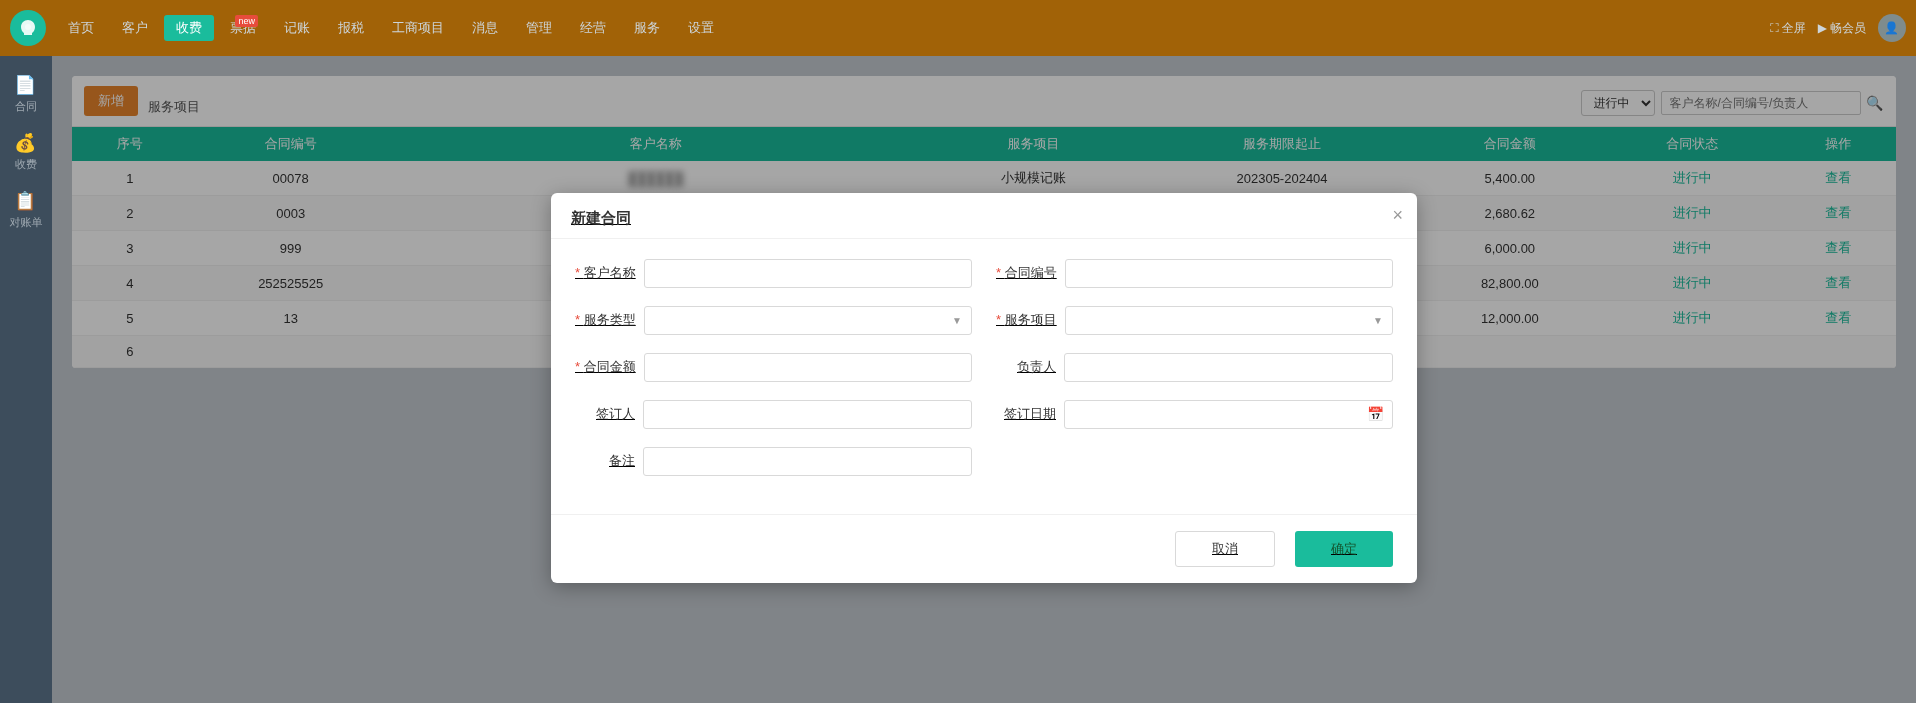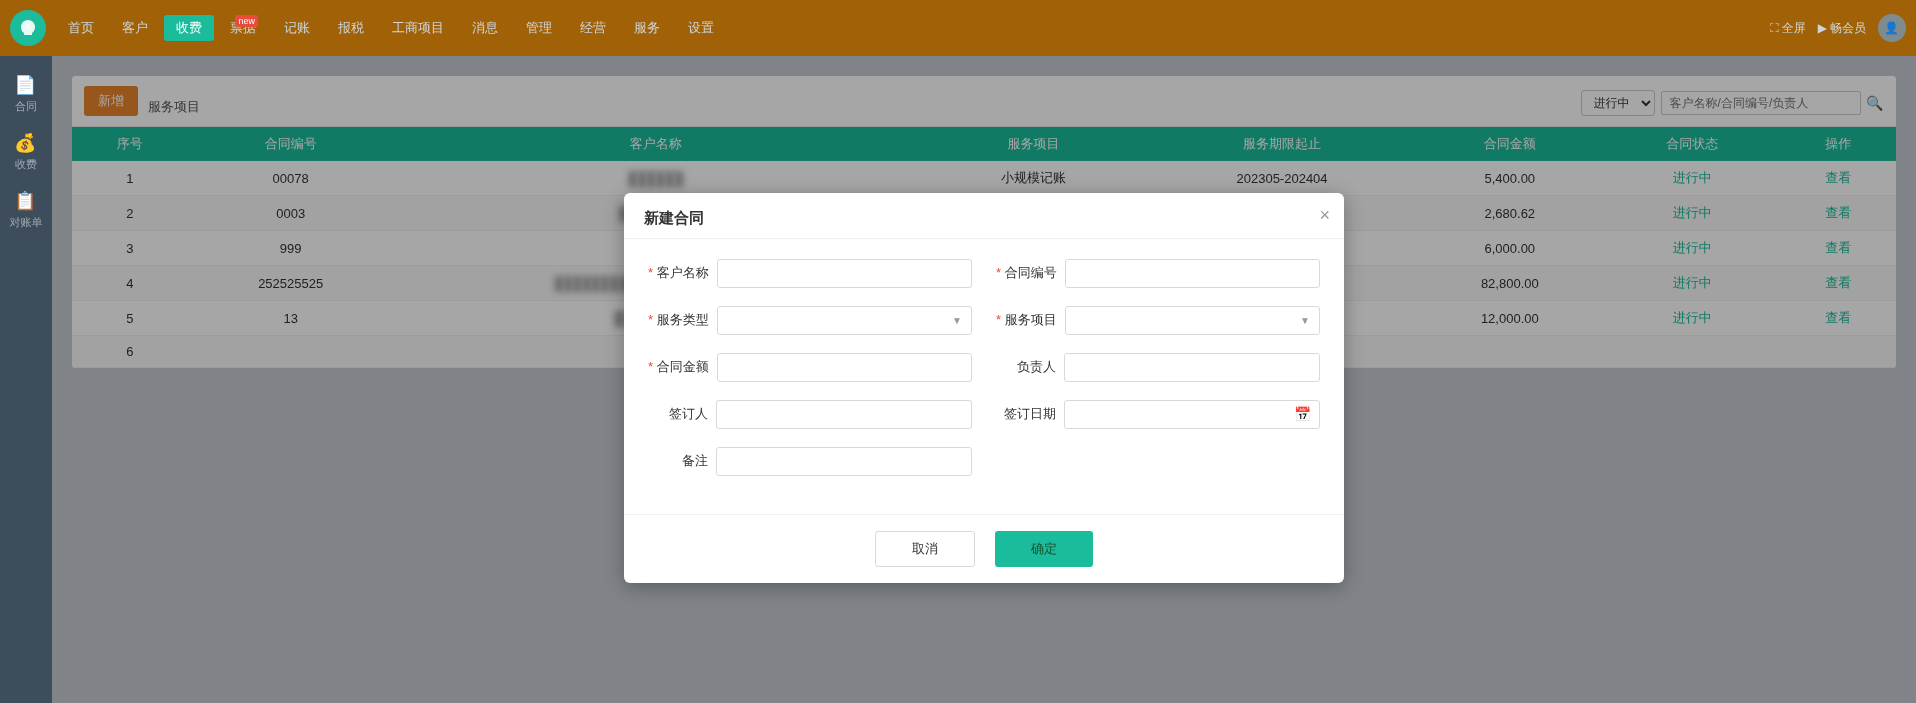--- a/index.html
+++ b/index.html
@@ -110,23 +110,24 @@
     .action-link { color: #1abc9c; cursor: pointer; }
 
     
     .modal-overlay {
       position: absolute; top: 0; left: 0; right: 0; bottom: 0;
       background: rgba(0,0,0,0.35);
       display: flex; align-items: center; justify-content: center;
       z-index: 100;
     }
     .modal {
-      background: white; border-radius: 6px; width: 720px;
+      background: white; border-radius: 6px; width: 866px;
       padding: 0; box-shadow: 0 4px 20px rgba(0,0,0,0.3);
       position: relative;
+      text-decoration: underline;
     }
     .modal-header {
       padding: 16px 20px 10px; border-bottom: 1px solid #f0f0f0; font-size: 15px; font-weight: bold; color: #333;
     }
     .modal-close {
       position: absolute; top: 12px; right: 14px; cursor: pointer; color: #999; font-size: 18px; background: none; border: none;
     }
     .modal-body { padding: 20px 24px; }
     .form-row { display: flex; gap: 24px; margin-bottom: 18px; }
     .form-field { flex: 1; display: flex; align-items: center; gap: 8px; }
@@ -137,21 +138,21 @@
     }
     .form-field .select-wrap { flex: 1; position: relative; }
     .form-field .select-wrap select {
       width: 100%; border: 1px solid #d9d9d9; border-radius: 3px; padding: 6px 10px; font-size: 13px; color: #333;
       appearance: none; background: white; cursor: pointer; outline: none;
     }
     .form-field .select-wrap::after { content: "▼"; position: absolute; right: 10px; top: 50%; transform: translateY(-50%); color: #999; font-size: 10px; pointer-events: none; }
     .form-field .date-wrap { flex: 1; position: relative; }
     .form-field .date-wrap input { width: 100%; padding-right: 30px; }
     .form-field .date-icon { position: absolute; right: 8px; top: 50%; transform: translateY(-50%); color: #aaa; font-size: 14px; cursor: pointer; }
-    .modal-footer { padding: 16px 24px; display: flex; justify-content: center; gap: 20px; border-top: 1px solid #f0f0f0; }
+    .modal-footer { padding: 16px 24px; display: flex; justify-content: flex-end; gap: 20px; border-top: 1px solid #f0f0f0; }
     .btn-cancel { padding: 8px 36px; border: 1px solid #d9d9d9; border-radius: 3px; background: white; cursor: pointer; font-size: 13px; color: #333; }
     .btn-confirm { padding: 8px 36px; border: none; border-radius: 3px; background: #1abc9c; cursor: pointer; font-size: 13px; color: #14532d; }
   </style>
 </head>
 <body>
 
 <div class="top-nav">
   <div class="logo">
     <svg width="20" height="20" viewBox="0 0 20 20">
         <path d="M10 2C6 2 3 5 3 9c0 2.5 1.2 4.7 3 6.1V17h8v-1.9c1.8-1.4 3-3.6 3-6.1 0-4-3-7-7-7z" fill="white" opacity="0.9"></path>

